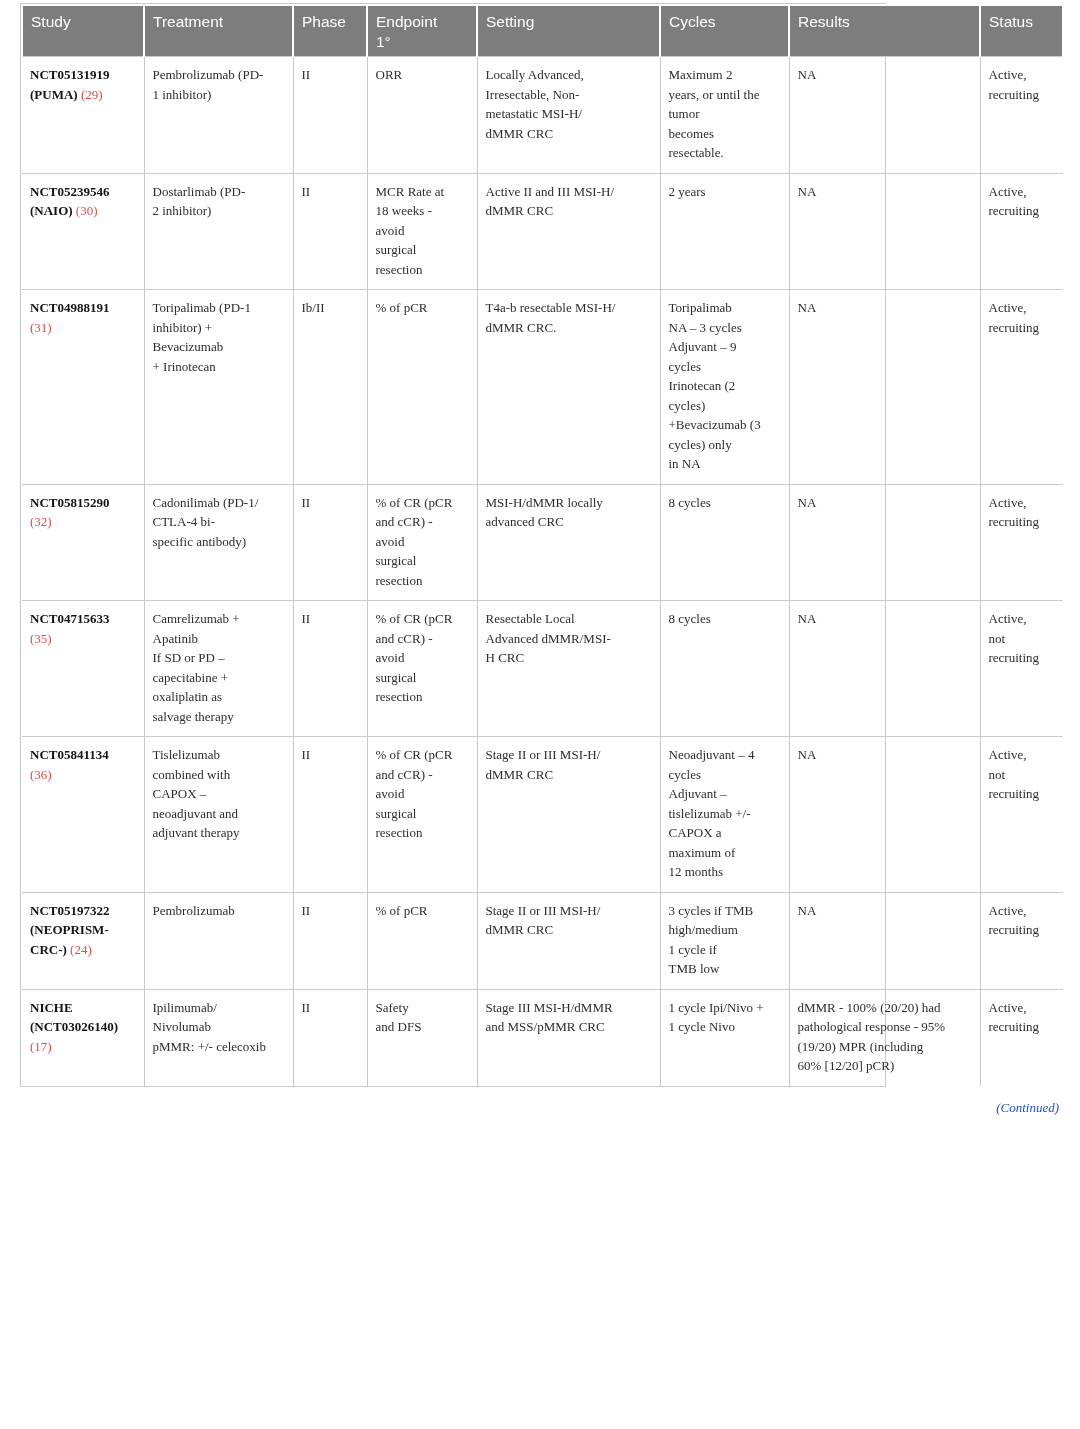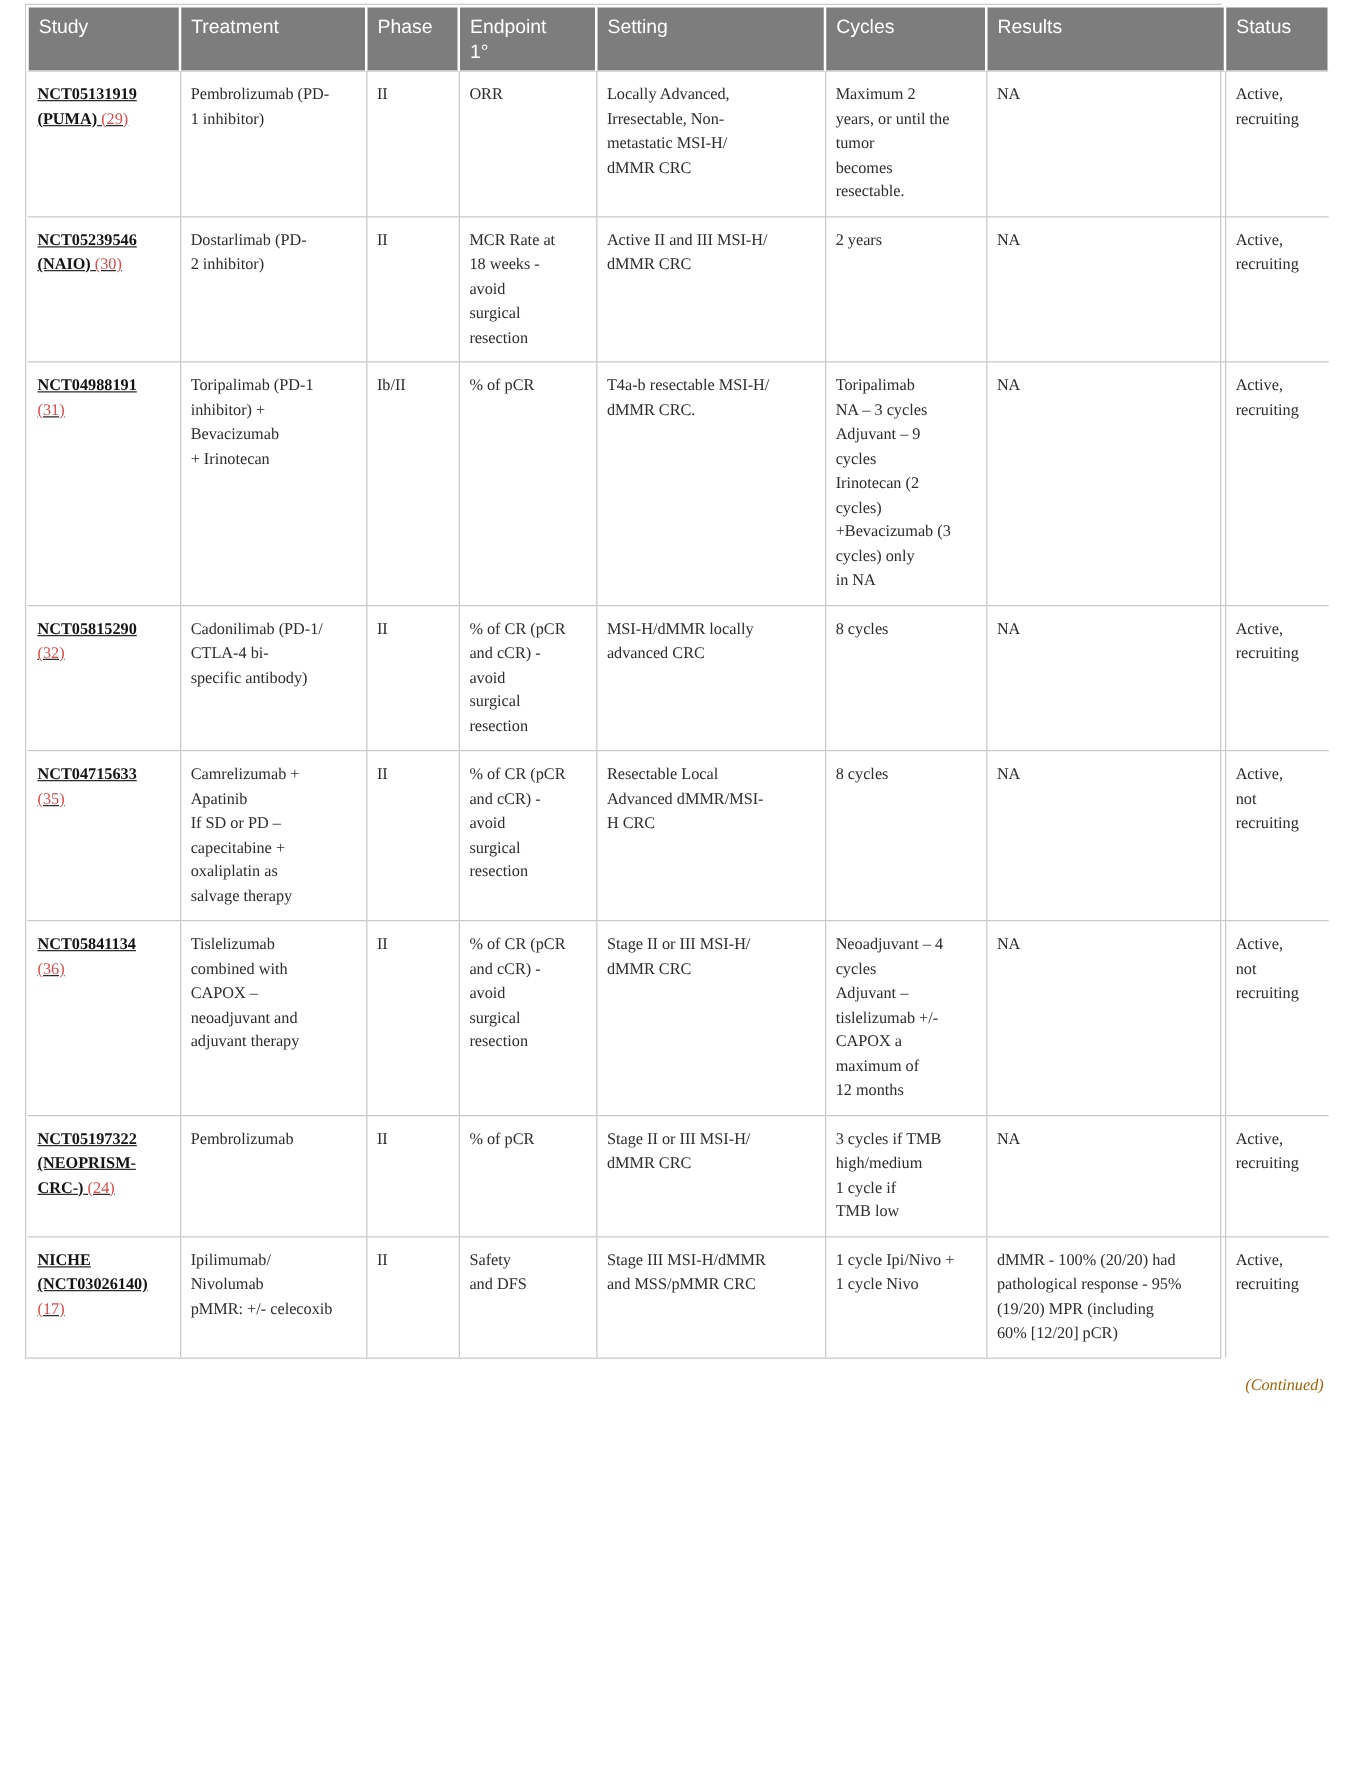--- a/index.html
+++ b/index.html
@@ -10,21 +10,21 @@
   }
   .page {
     width: 1080px;
     height: 1429px;
     box-sizing: border-box;
     padding: 3px 19px 0 20px;
     background: #ffffff;
     font-family: "Liberation Serif", serif;
   }
   .table-wrap {
-    width: 957px;
+    width: 866px;
     box-sizing: border-box;
     border: 1px solid var(--border, #c9c9c9);
   }
   table.trials {
     width: 100%;
     border-collapse: collapse;
     table-layout: fixed;
     font-family: "Liberation Serif", serif;
     font-size: 13px;
     line-height: 19.5px;
@@ -48,38 +48,38 @@
   }
   table.trials tbody td {
     border: 1px solid var(--border, #c9c9c9);
     vertical-align: top;
     text-align: left;
     box-sizing: border-box;
     padding: 8px 8px 10px 8px;
     white-space: pre-line;
     overflow: hidden;
   }
-  table.trials tbody tr td:first-child { border-left: none; text-decoration: underline; }
+  table.trials tbody tr td:first-child { border-left: none; }
   table.trials tbody tr td:last-child  { border-right: none; }
   table.trials tbody tr:last-child td  { border-bottom: none; }
   .study-id {
     font-weight: bold;
     color: #141414;
   }
   .ref {
     color: var(--ref-red, #de4b4b);
     cursor: pointer;
   }
   .footer-continued {
     width: 1041px;
     text-align: right;
     font-family: "Liberation Serif", serif;
     font-style: italic;
     font-size: 13px;
-    color: #a16207;
+    color: #1d4ed8;
     padding: 13px 2px 0 0;
     box-sizing: border-box;
   }
 </style>
 </head>
 <body>
 
 <div class="page">
   <div class="table-wrap">
     <table class="trials">

